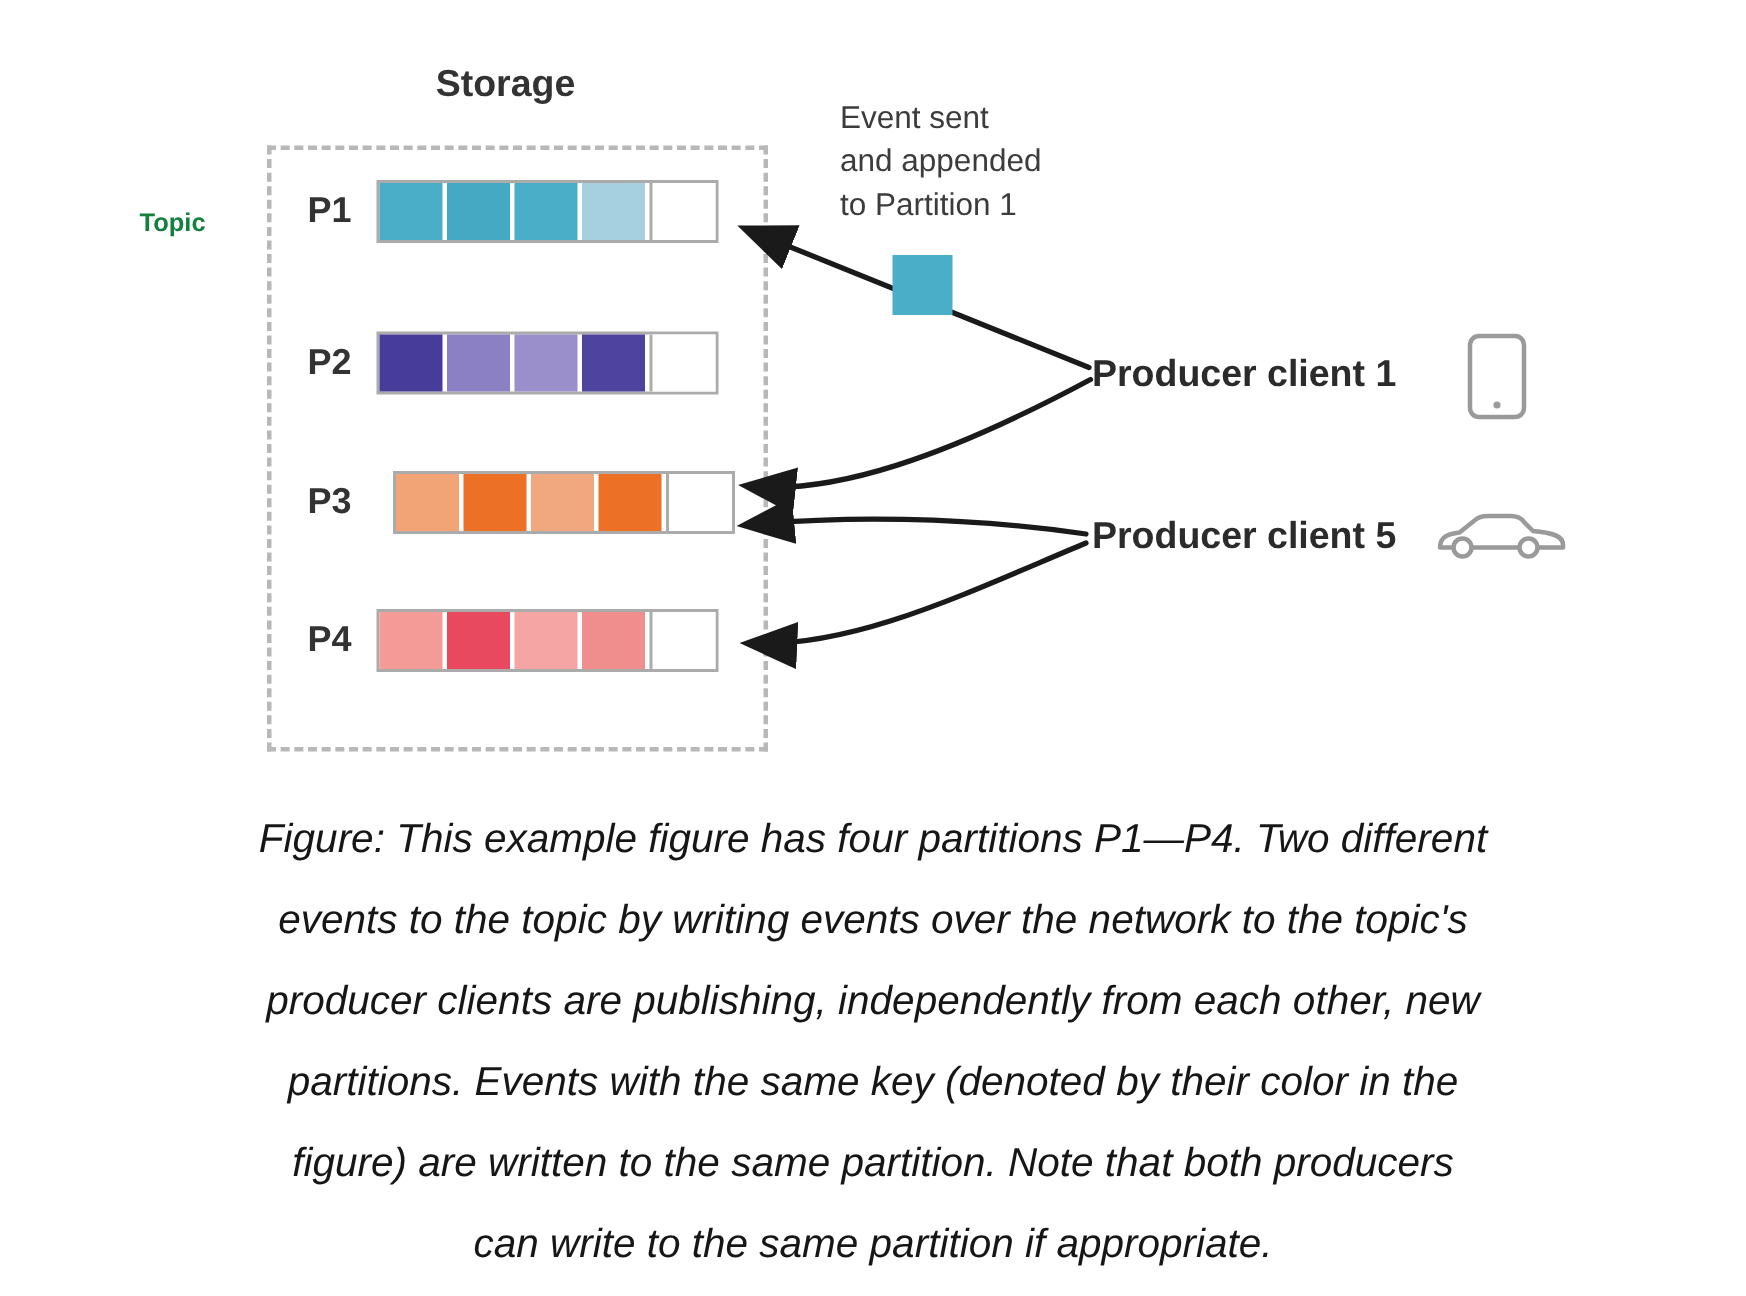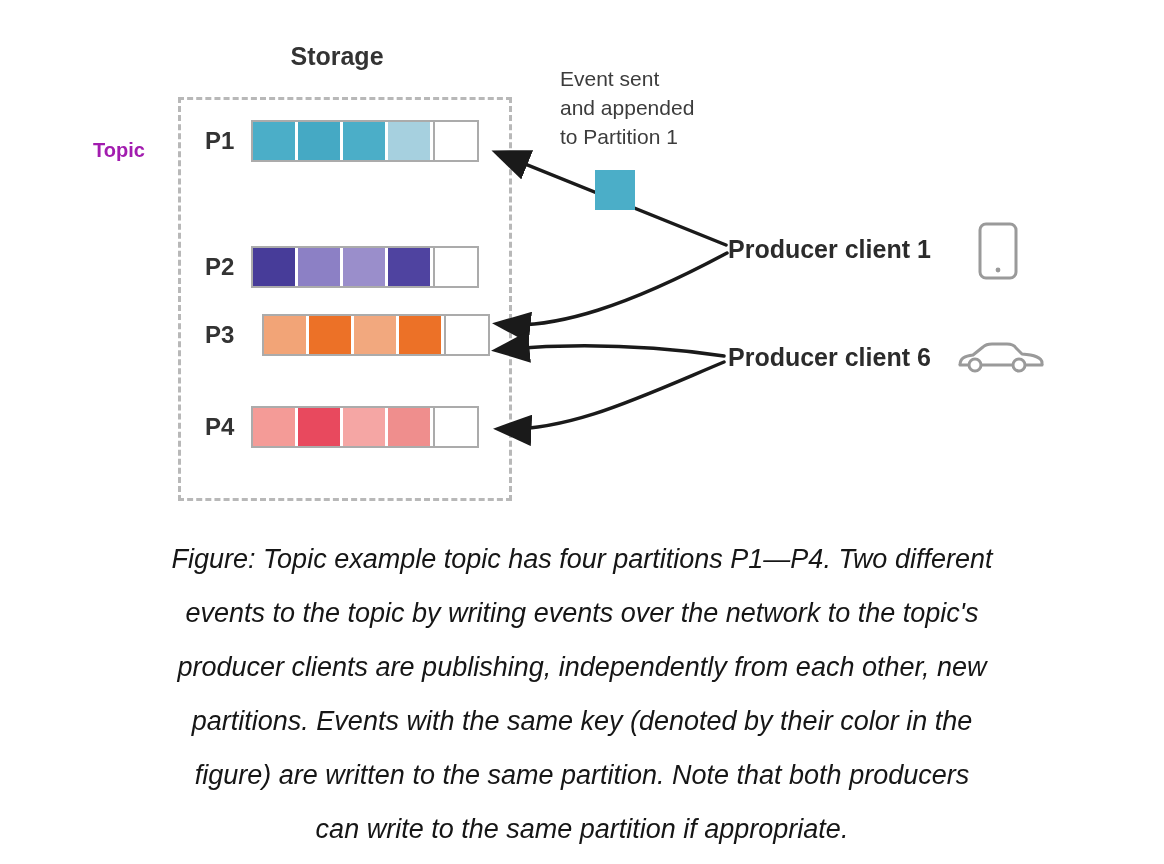--- a/index.html
+++ b/index.html
@@ -6,30 +6,30 @@
     font-family:"Liberation Sans", sans-serif;color:#2b2b2b;overflow:hidden;}
   .canvas{position:relative;width:1164px;height:864px;background:#ffffff;}
 
   
   .diagram{position:absolute;left:0;top:0;width:1164px;height:530px;}
 
   .storage-title{position:absolute;left:252px;top:42px;width:170px;text-align:center;
     font-size:25px;font-weight:bold;color:#333;}
   .dashed-box{position:absolute;left:178px;top:97px;width:334px;height:404px;
     border:3px dashed #b8b8b8;box-sizing:border-box;}
-  .topic-label{position:absolute;left:93px;top:139px;font-size:20px;font-weight:bold;color:#a21caf;}
+  .topic-label{position:absolute;left:93px;top:139px;font-size:17px;font-weight:bold;color:#15803d;}
 
   .prow{position:absolute;left:205px;display:flex;align-items:center;}
   .prow .plabel{width:46px;font-size:24px;font-weight:bold;color:#333;}
   .cells{display:flex;gap:3px;border:2px solid #ababab;background:#ffffff;padding:0;}
   .cell{width:42px;height:38px;}
   .cell.empty{border-left:2px solid #ababab;box-sizing:border-box;width:44px;}
 
   .row-p1{top:120px;}
-  .row-p2{top:221px;margin-top:25px;}
+  .row-p2{top:221px;}
   .row-p3{top:314px;gap:11px;}
   .row-p4{top:406px;}
 
   .event-note{position:absolute;left:560px;top:64px;font-size:21px;line-height:29px;
     font-weight:500;color:#3c3c3c;}
   .event-square{position:absolute;left:595px;top:170px;width:40px;height:40px;}
 
   .producer-label{position:absolute;font-size:25px;font-weight:bold;color:#2b2b2b;white-space:nowrap;}
   .producer-1{left:728px;top:235px;text-align:right;}
   .producer-2{left:728px;top:343px;}
@@ -112,38 +112,38 @@
 
     <div class="event-note">
       <div>Event sent</div>
       <div>and appended</div>
       <div>to Partition 1</div>
     </div>
 
     <div class="event-square" style="background: rgb(75, 174, 200);"></div>
 
     <div class="producer-label producer-1">Producer client 1</div>
-    <div class="producer-label producer-2">Producer client 6</div>
+    <div class="producer-label producer-2">Producer client 5</div>
 
     <svg class="phone-icon" width="44" height="60" viewBox="0 0 44 60">
       <rect x="4" y="3" width="36" height="54" rx="6" fill="none" stroke="#9a9a9a" stroke-width="3"></rect>
       <circle cx="22" cy="49" r="2.4" fill="#9a9a9a"></circle>
     </svg>
 
     <svg class="car-icon" width="90" height="38" viewBox="0 0 90 38">
       <path d="M4 28 C4 21 9 19 17 18 L27 10 C29 8 32 7 36 7 L51 7 C55 7 58 8 60 11 L66 17 C78 18 86 20 86 26 L86 28" fill="none" stroke="#9a9a9a" stroke-width="3" stroke-linejoin="round"></path>
       <path d="M4 28 L12 28 M26 28 L56 28 M70 28 L86 28" fill="none" stroke="#9a9a9a" stroke-width="3" stroke-linecap="round"></path>
       <circle cx="19" cy="28" r="6" fill="#ffffff" stroke="#9a9a9a" stroke-width="3"></circle>
       <circle cx="63" cy="28" r="6" fill="#ffffff" stroke="#9a9a9a" stroke-width="3"></circle>
     </svg>
 
   </div>
 
   <div class="caption">
-    <div class="cap-line">Figure: Topic example topic has four partitions P1—P4. Two different</div>
+    <div class="cap-line">Figure: This example figure has four partitions P1—P4. Two different</div>
     <div class="cap-line">events to the topic by writing events over the network to the topic's</div>
     <div class="cap-line">producer clients are publishing, independently from each other, new</div>
     <div class="cap-line">partitions. Events with the same key (denoted by their color in the</div>
     <div class="cap-line">figure) are written to the same partition. Note that both producers</div>
     <div class="cap-line">can write to the same partition if appropriate.</div>
   </div>
 
 </div>
 
 </body></html>

